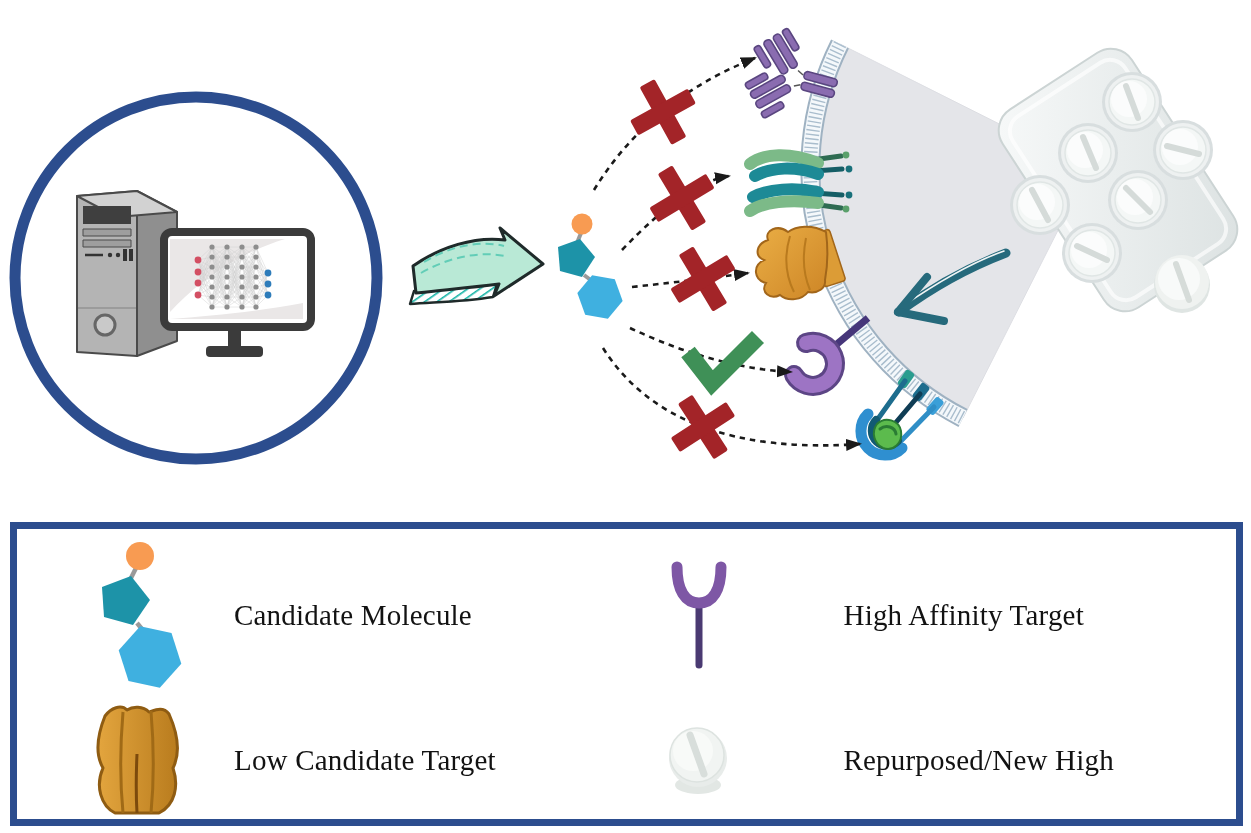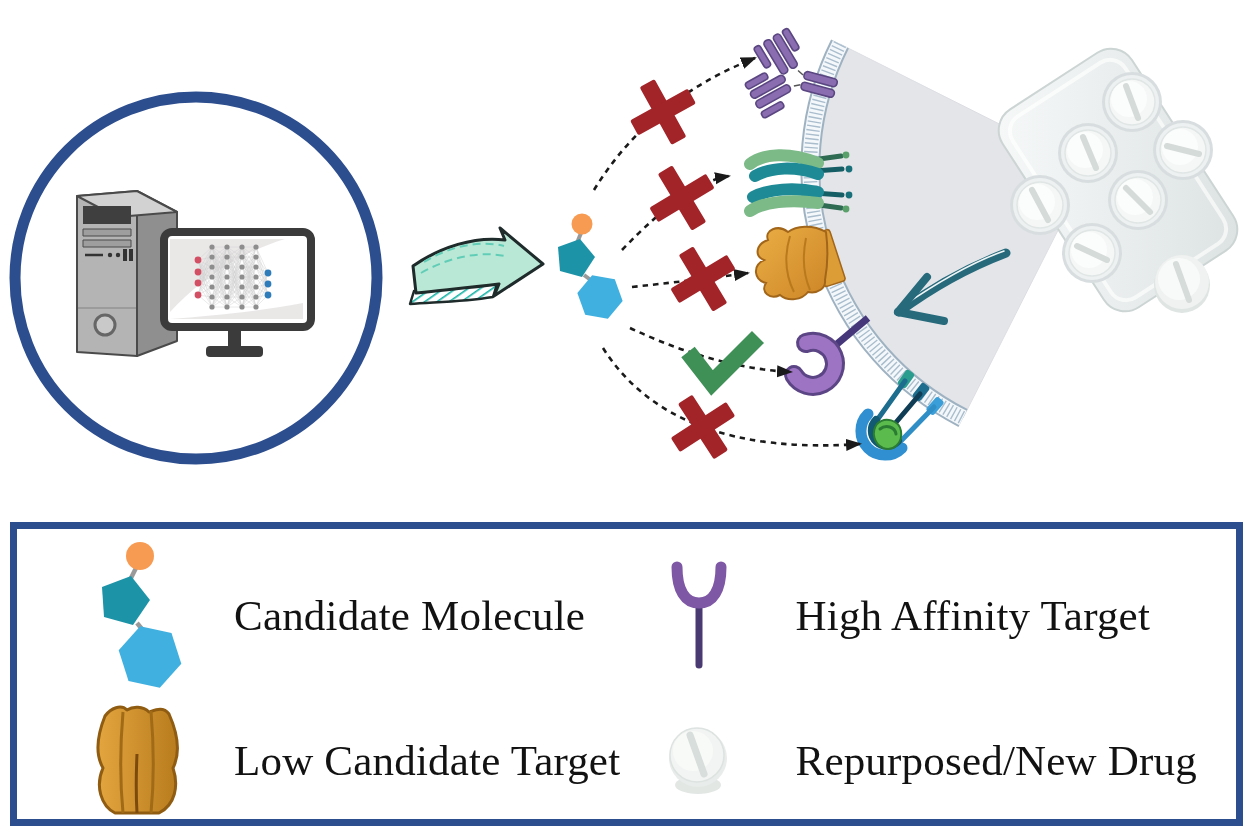--- a/index.html
+++ b/index.html
@@ -3,23 +3,23 @@
 <meta charset="utf-8">
 <style>
   html,body{margin:0;padding:0;background:#fff;}
   body{width:1251px;height:833px;position:relative;overflow:hidden;
        font-family:"Liberation Serif", serif;}
   .diagram-wrap{position:absolute;left:0;top:0;width:1251px;height:512px;}
   .legend{position:absolute;left:10px;top:522px;width:1233px;height:304px;
           border:7px solid #2c4d8e;background:#fff;box-sizing:border-box;
           display:grid;grid-template-columns:1fr 1fr;grid-template-rows:172px 1fr;}
   .legend-item{display:flex;align-items:center;padding-left:58px;}
-  .legend-item.col2{padding-left:10px;}
+  .legend-item.col2{padding-left:10px;gap:48px;}
   .legend-icon{width:125px;flex:0 0 125px;display:flex;align-items:center;justify-content:center;}
-  .legend-label{margin-left:34px;font-size:43px;color:#121212;letter-spacing:.2px;white-space:nowrap;}
+  .legend-label{margin-left:34px;font-size:29px;color:#121212;letter-spacing:.2px;white-space:nowrap;}
   #nn-lines line{stroke:#cdcdcd;stroke-width:.55;opacity:.8;}
 </style>
 </head>
 <body>
 
 <div class="diagram-wrap">
 <svg width="1251" height="512" viewBox="0 0 1251 512">
   <defs>
     <marker id="ah" markerUnits="userSpaceOnUse" markerWidth="18" markerHeight="14" refX="14" refY="6" orient="auto">
       <path d="M0,0 L16,6 L0,12 Z" fill="#1a1a1a"></path>
@@ -533,16 +533,16 @@
   <div class="legend-item col2">
     <span class="legend-icon">
       <svg width="72" height="74" viewBox="0 0 72 74">
         <ellipse cx="35" cy="62" rx="23" ry="9" fill="#e2e7e4"></ellipse>
         <circle cx="35" cy="35" r="29" fill="#e8ecea"></circle>
         <circle cx="34" cy="32" r="27" fill="#f1f4f2" stroke="#dde3e0" stroke-width="1.5"></circle>
         <circle cx="30" cy="28" r="20" fill="#f8faf8"></circle>
         <line x1="27" y1="12" x2="41" y2="51" stroke="#d8dedb" stroke-width="7" stroke-linecap="round"></line>
       </svg>
     </span>
-    <span class="legend-label">Repurposed/New Drug</span>
+    <span class="legend-label">Repurposed/New High</span>
   </div>
 
 </div>
 
 </body></html>

